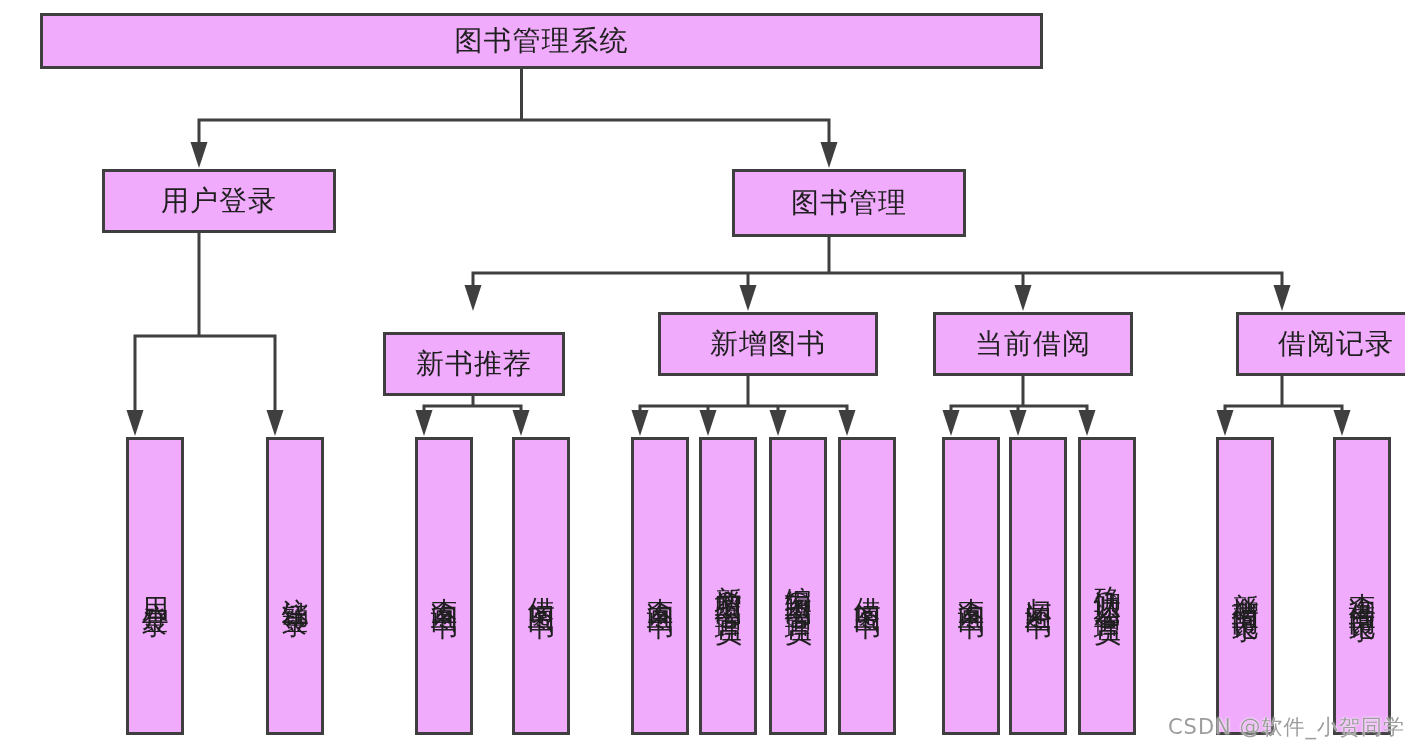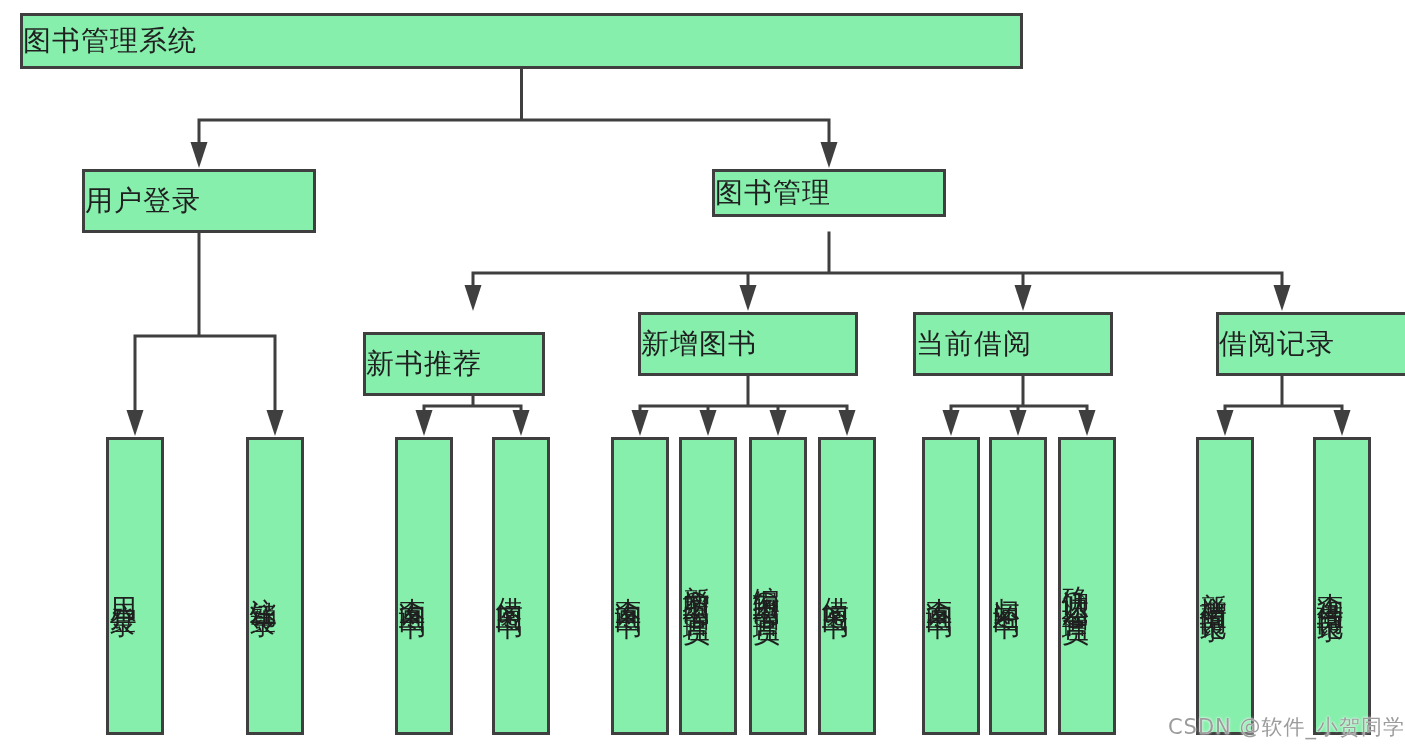--- a/index.html
+++ b/index.html
@@ -12,27 +12,28 @@
     font-family: "DejaVu Sans", "Liberation Sans", sans-serif;
   }
   svg.connector-layer {
     position: absolute;
     left: 0; top: 0;
     z-index: 1;
   }
   .node {
     position: absolute;
     box-sizing: border-box;
-    background: #86efac;
+    background: #f0abfc;
     border: 3px solid #3f3f3f;
     display: flex;
     align-items: center;
-    justify-content: flex-start;
+    justify-content: center;
     z-index: 2;
     color: #1f1f1f;
+    margin-left: 20px;
   }
   .node.h-label { font-size: 28px; letter-spacing: 1px; white-space: nowrap; }
   .node.leaf { font-size: 27px; }
   .node.leaf .vtext {
     writing-mode: vertical-rl;
     text-orientation: mixed;
     letter-spacing: 5px;
     line-height: 1.05;
   }
   .watermark {
@@ -95,21 +96,21 @@
     </g>
   </svg>
 
   <div class="node h-label" style="left:20px;top:13px;width:1003px;height:56px">
     <span>图书管理系统</span>
   </div>
 
   <div class="node h-label" style="left:82px;top:169px;width:234px;height:64px">
     <span>用户登录</span>
   </div>
-  <div class="node h-label" style="left:712px;top:169px;width:234px;height:48px">
+  <div class="node h-label" style="left:712px;top:169px;width:234px;height:68px">
     <span>图书管理</span>
   </div>
 
   <div class="node h-label" style="left:363px;top:332px;width:182px;height:64px">
     <span>新书推荐</span>
   </div>
   <div class="node h-label" style="left:638px;top:312px;width:220px;height:64px">
     <span>新增图书</span>
   </div>
   <div class="node h-label" style="left:913px;top:312px;width:200px;height:64px">

